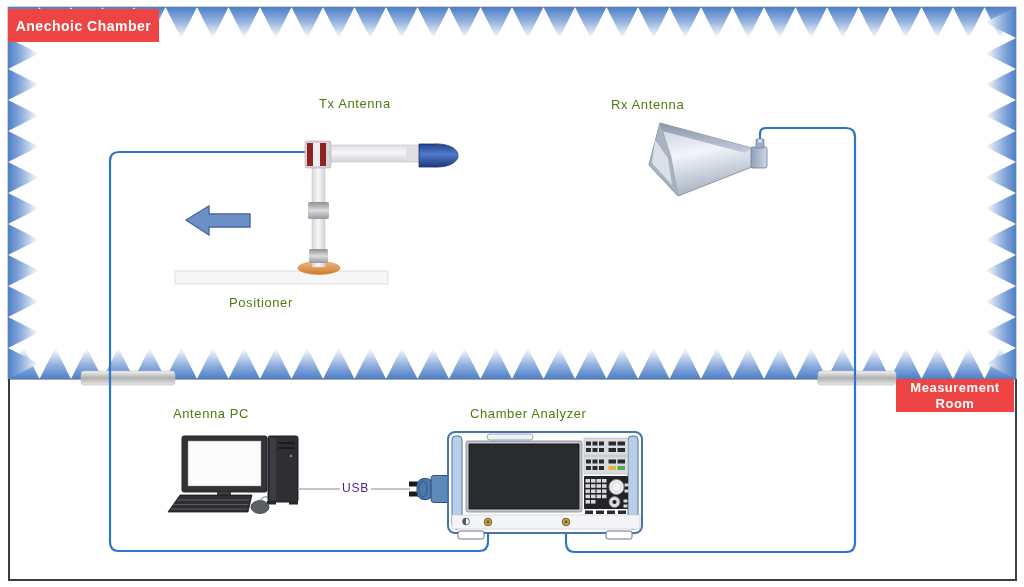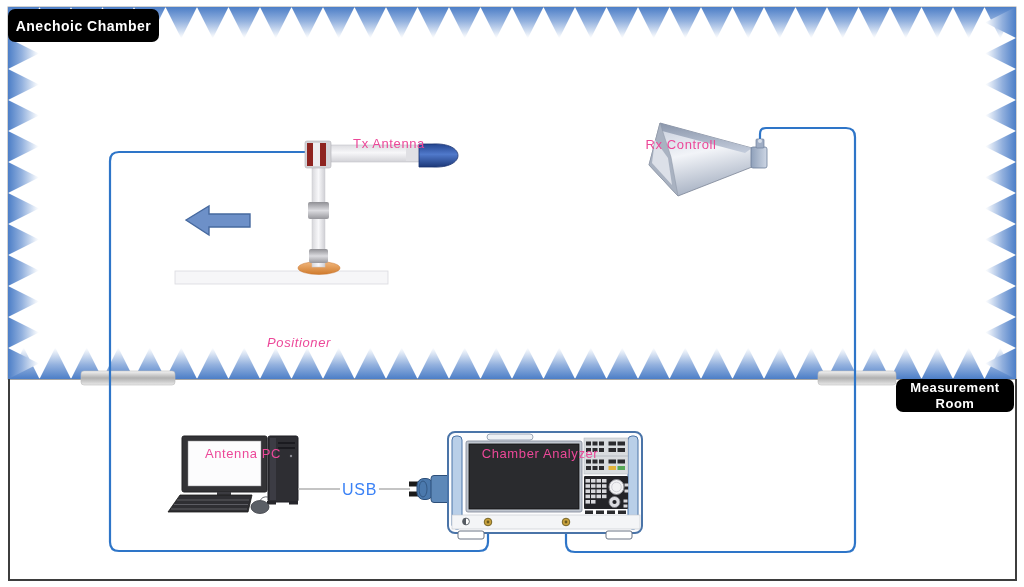--- a/index.html
+++ b/index.html
@@ -2,39 +2,39 @@
 <html><head>
 <meta charset="utf-8">
 <style>
   html,body{margin:0;padding:0;background:#fff;}
   #canvas{
     position:relative;width:1024px;height:587px;background:#ffffff;
     font-family:"Liberation Sans", sans-serif;overflow:hidden;
   }
   #scene{position:absolute;left:0;top:0;}
   .black-label{
-    position:absolute;background:#000000;color:#fff;font-weight:bold;
+    position:absolute;background:#ef4444;color:#fff;font-weight:bold;
     display:flex;align-items:center;justify-content:center;
-    letter-spacing:0.5px;text-align:center;border-radius:7px;
+    letter-spacing:0.5px;text-align:center;
   }
   .anechoic-label{left:8px;top:9px;width:151px;height:33px;font-size:14px;}
   .measurement-label{left:896px;top:379px;width:118px;height:33px;font-size:13px;line-height:16px;flex-direction:column;justify-content:center;}
   .measurement-label span{display:block;}
   .diagram-label{
-    position:absolute;color:#ec4899;font-size:13px;letter-spacing:0.6px;
-    text-align:center;width:140px;white-space:nowrap;margin-top:40px;
+    position:absolute;color:#4d7c0f;font-size:13px;letter-spacing:0.6px;
+    text-align:left;width:140px;white-space:nowrap;
   }
   .tx-label{left:319px;top:96px;}
   .rx-label{left:611px;top:97px;}
-  .positioner-label{left:229px;top:295px;font-style:italic;}
+  .positioner-label{left:229px;top:295px;}
   .pc-label{left:173px;top:406px;}
   .analyzer-label{left:470px;top:406px;}
   .usb-label{
-    position:absolute;left:340px;top:481px;background:#fff;color:#3b82f6;
-    font-size:16px;letter-spacing:0.8px;padding:0 2px;
+    position:absolute;left:340px;top:481px;background:#fff;color:#4c1d95;
+    font-size:12px;letter-spacing:0.8px;padding:0 2px;
   }
 </style>
 </head>
 <body>
 
 <div id="canvas">
 
 <svg id="scene" width="1024" height="587" viewBox="0 0 1024 587">
   <defs>
     <linearGradient id="gDown" x1="0" y1="0" x2="0" y2="1">
@@ -347,21 +347,21 @@
 
 <div class="black-label anechoic-label">Anechoic Chamber</div>
 
 <div class="black-label measurement-label">
   <span>Measurement</span>
   <span>Room</span>
 </div>
 
 <div class="diagram-label tx-label">Tx Antenna</div>
 
-<div class="diagram-label rx-label">Rx Controll</div>
+<div class="diagram-label rx-label">Rx Antenna</div>
 
 <div class="diagram-label positioner-label">Positioner</div>
 
 <div class="diagram-label pc-label">Antenna PC</div>
 
 <div class="diagram-label analyzer-label">Chamber Analyzer</div>
 
 <div class="usb-label">USB</div>
 
 </div>

